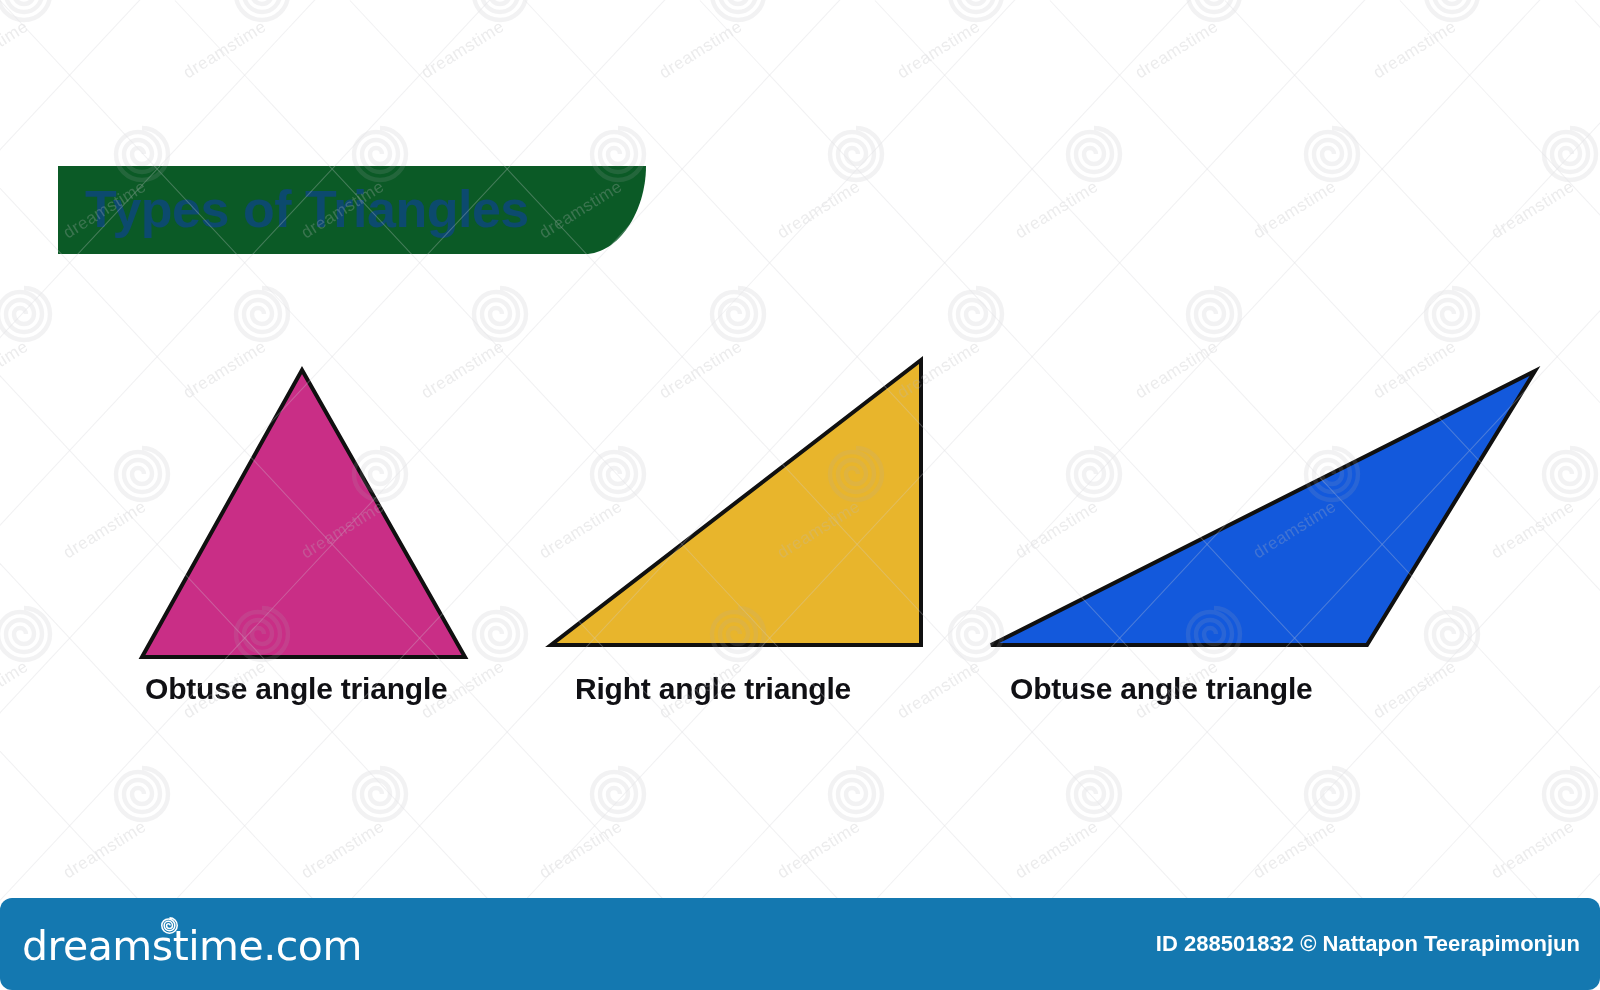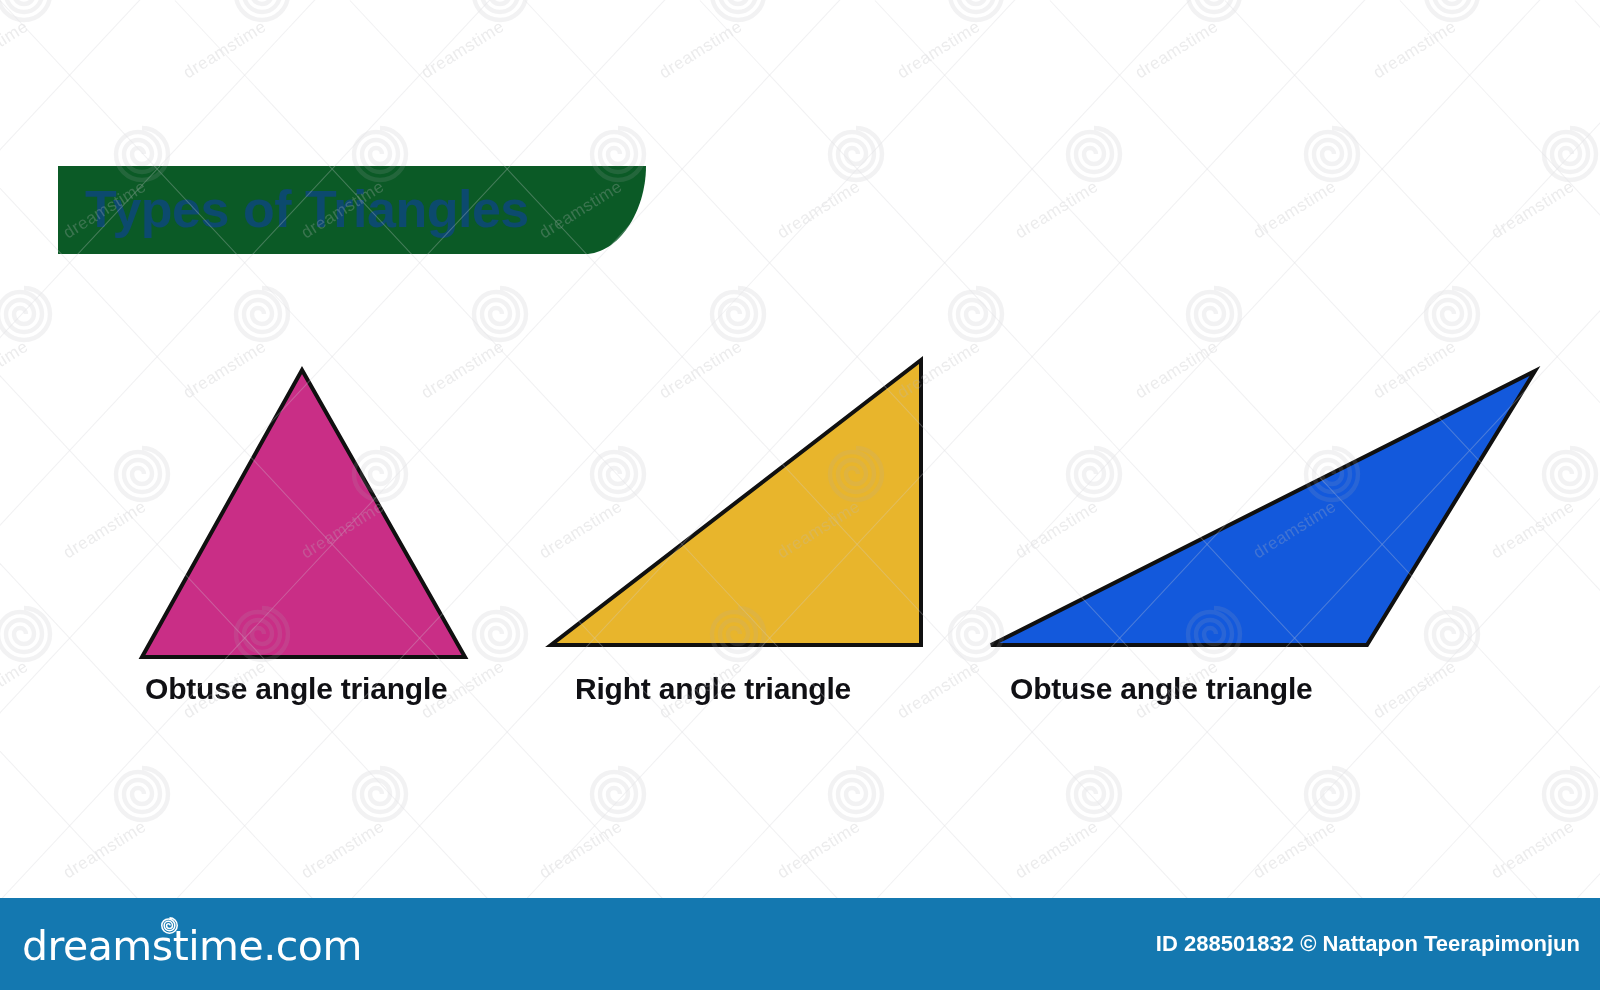--- a/index.html
+++ b/index.html
@@ -358,21 +358,21 @@
       <div class="wm-line" style="left: 1050px; top: 0px; width: 1250px; transform: rotate(47deg);"></div>
       <div class="wm-line" style="left: 1050px; top: 900px; width: 1250px; transform: rotate(-47deg);"></div>
       <div class="wm-line" style="left: 1225px; top: 0px; width: 1250px; transform: rotate(47deg);"></div>
       <div class="wm-line" style="left: 1225px; top: 900px; width: 1250px; transform: rotate(-47deg);"></div>
       <div class="wm-line" style="left: 1400px; top: 0px; width: 1250px; transform: rotate(47deg);"></div>
       <div class="wm-line" style="left: 1400px; top: 900px; width: 1250px; transform: rotate(-47deg);"></div>
       <div class="wm-line" style="left: 1575px; top: 0px; width: 1250px; transform: rotate(47deg);"></div>
       <div class="wm-line" style="left: 1575px; top: 900px; width: 1250px; transform: rotate(-47deg);"></div>
     </div>
 
-  <div class="footer-bar" style="background: rgb(20, 120, 176);">
+  <div class="footer-bar" style="background: rgb(20, 120, 176); border-radius: 12px;">
     <div class="footer-logo">dreamstime.com</div>
     <svg class="footer-logo-mark" viewBox="0 0 32 32">
       <path d="M16 3 A13 13 0 1 1 3 16 A11 11 0 1 1 25 16 A9 9 0 1 1 7 16 A7 7 0 1 1 21 16 A5 5 0 1 1 11 16 A3 3 0 0 1 17 16" fill="none" stroke="#ffffff" stroke-width="2.6"></path>
     </svg>
     <div class="footer-credit">ID 288501832 © Nattapon Teerapimonjun</div>
   </div>
 
 </div>
 
 </body></html>

